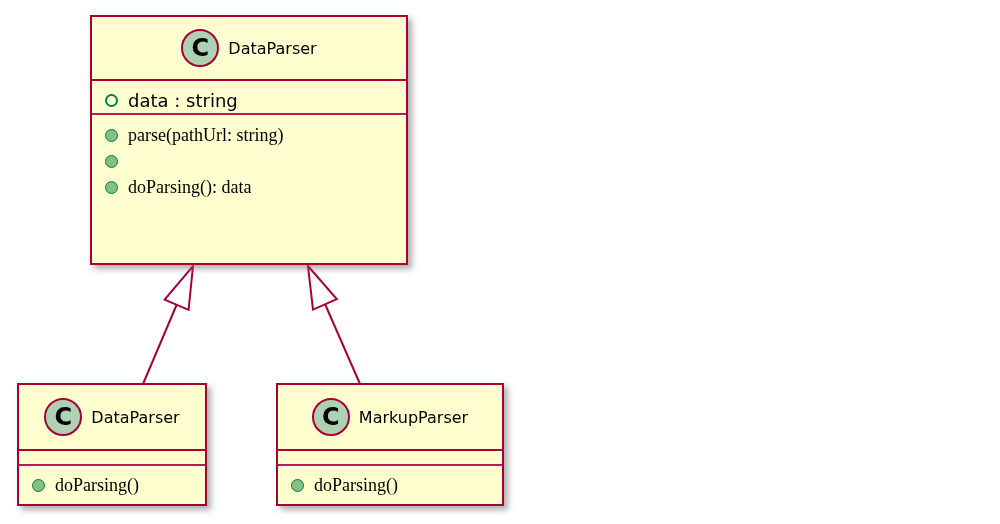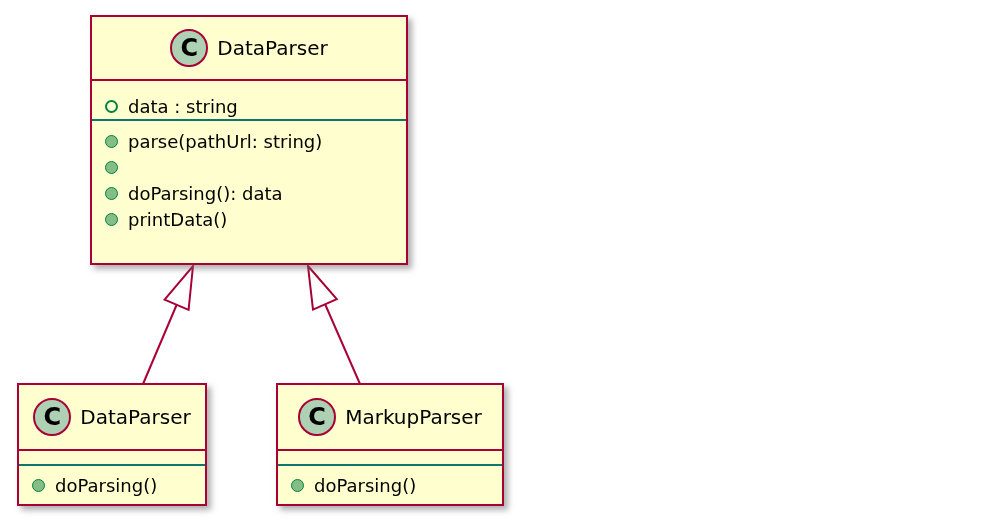--- a/index.html
+++ b/index.html
@@ -49,33 +49,34 @@
     align-items: center;
     justify-content: center;
     font-weight: 700;
     font-size: 24px;
     line-height: 1;
     color: #000000;
     flex: 0 0 auto;
   }
 
   .cls-name {
-    font-size: 20px;
+    font-size: 16px;
     white-space: nowrap;
   }
 
   .cls-fields {
     border-top: 2px solid #A80036;
-    padding-top: 12px;
+    padding-top: 6px;
   }
 
   .cls-methods {
-    border-top: 2px solid #0f766e;
+    border-top: 2px solid #be185d;
     padding-top: 7px;
     flex: 1 1 auto;
+    font-family: Liberation Serif, serif;
   }
 
   .member {
     display: flex;
     align-items: center;
     gap: 10px;
     padding-left: 13px;
     height: 26px;
     font-size: 18px;
     white-space: nowrap;
@@ -140,24 +141,20 @@
         <span class="m-icon method"></span>
         <span>parse(pathUrl: string)</span>
       </div>
       <div class="member">
         <span class="m-icon method"></span>
       </div>
       <div class="member">
         <span class="m-icon method"></span>
         <span>doParsing(): data</span>
       </div>
-      <div class="member">
-        <span class="m-icon method"></span>
-        <span>printData()</span>
-      </div>
     </div>
   </div>
 
   <div class="uml-class sub" id="cls-csvparser">
     <div class="cls-header">
       <span class="cls-icon">C</span>
       <span class="cls-name">DataParser</span>
     </div>
     <div class="cls-fields"></div>
     <div class="cls-methods">

